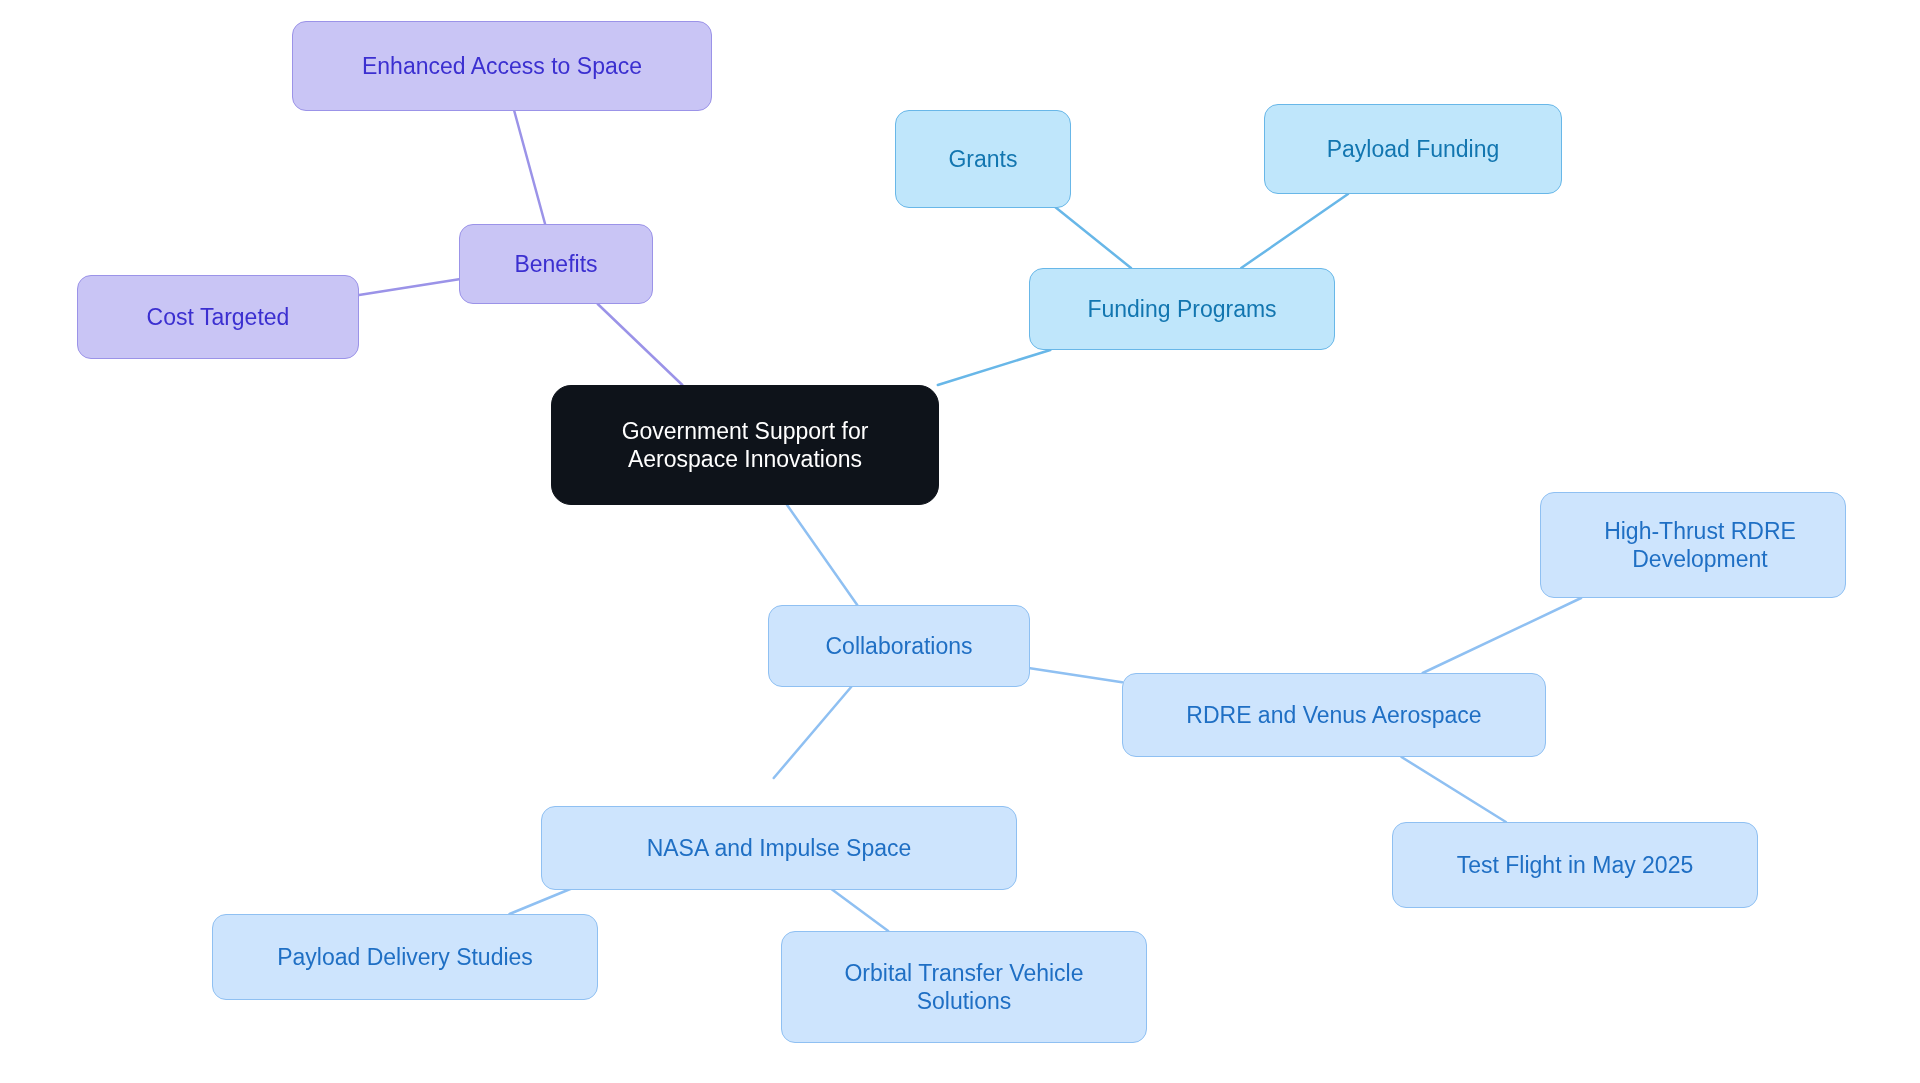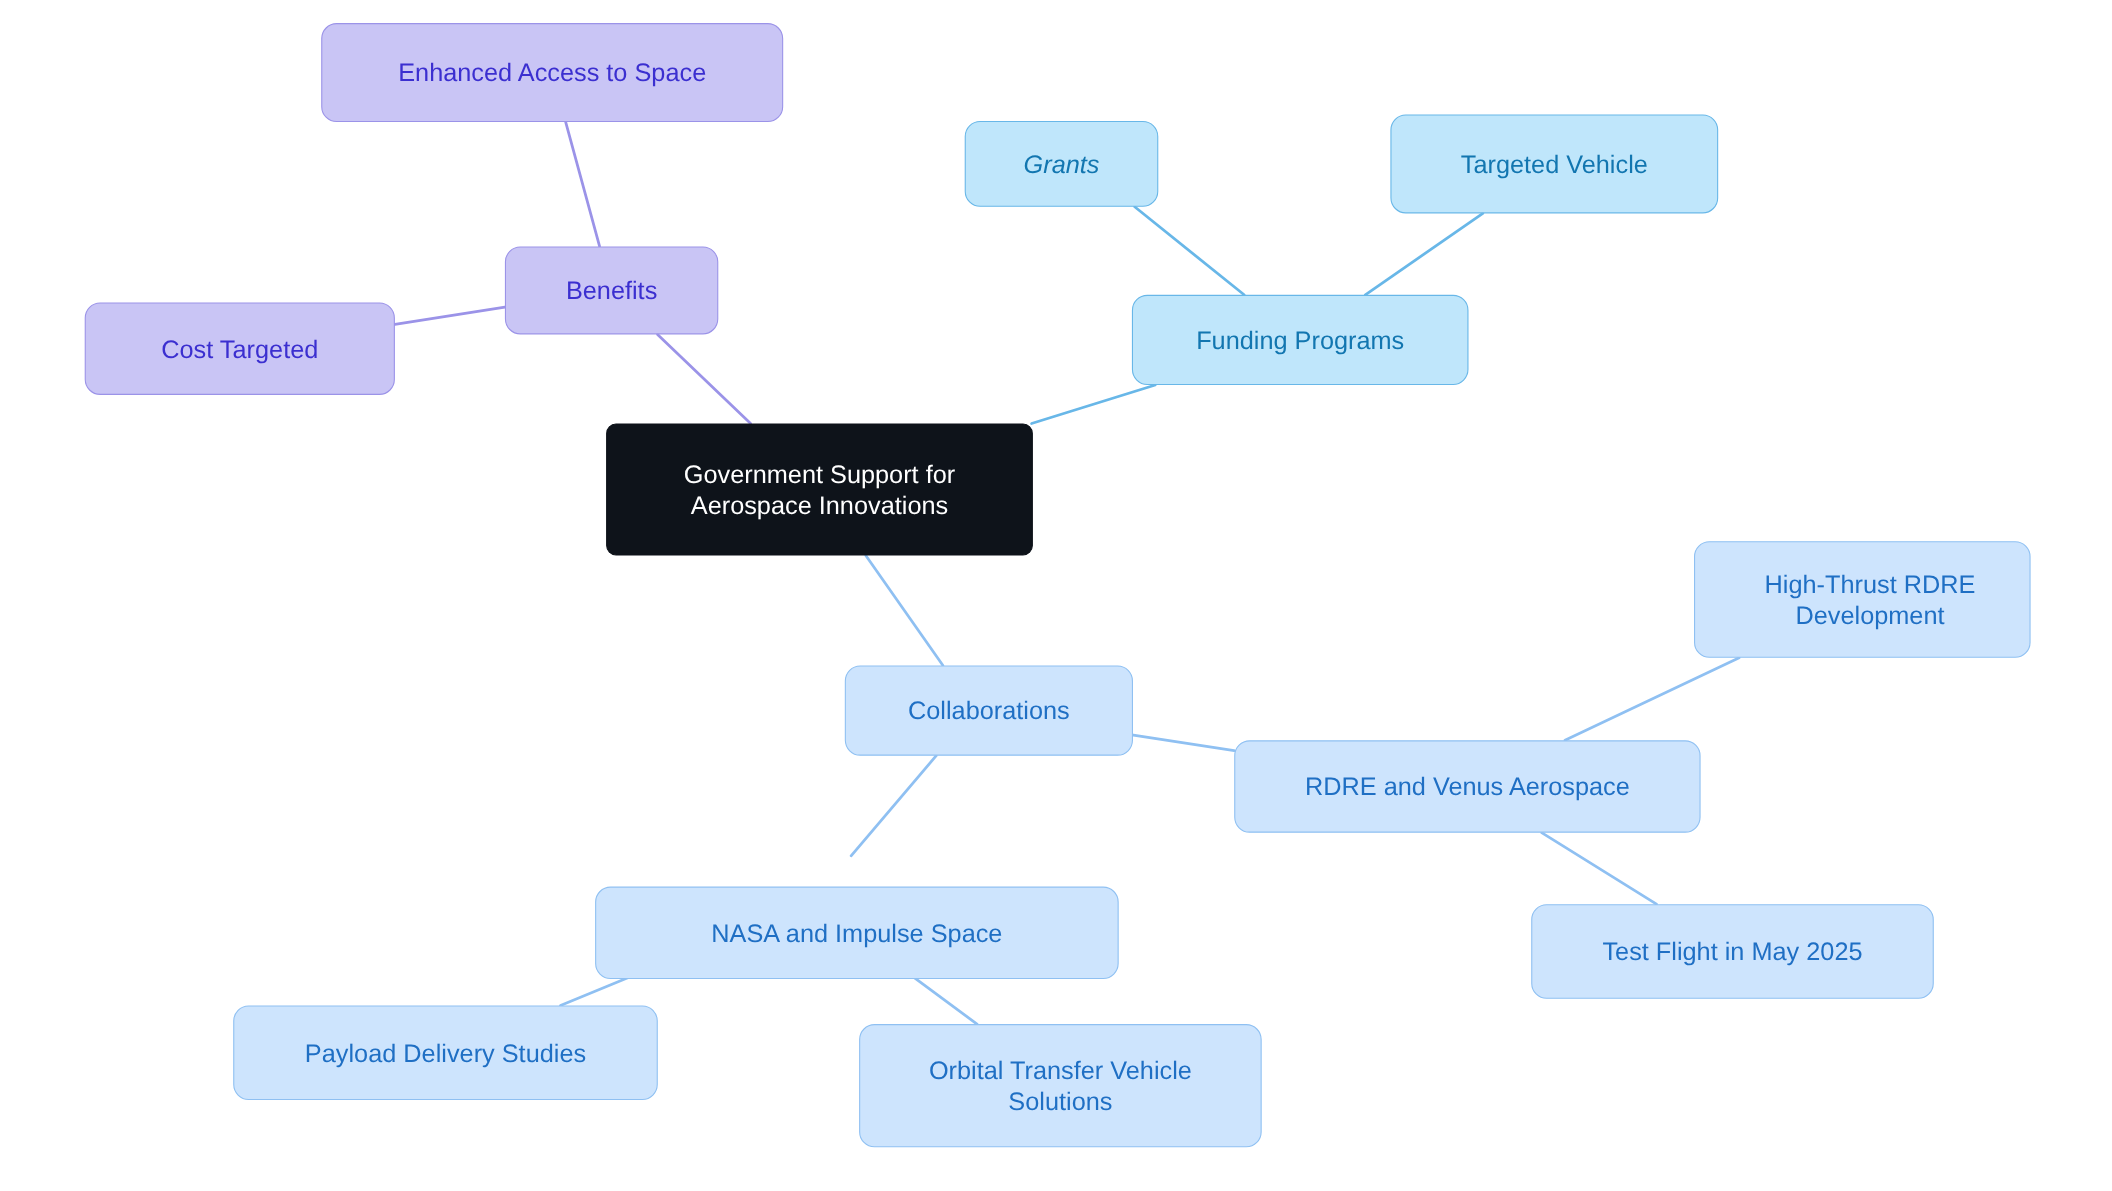--- a/index.html
+++ b/index.html
@@ -38,21 +38,21 @@
     border-width: 1px;
     line-height: 1.22;
     padding: 6px 14px;
     white-space: pre-line;
   }
   .node.root {
     background: #0e131a;
     border-color: #0e131a;
     color: #ffffff;
     font-size: 23px;
-    border-radius: 9px;
+    border-radius: 20px;
   }
   .node.purple {
     background: #c9c5f5;
     border-color: #9b93e8;
     color: #3b2fd0;
     font-size: 23px;
   }
   .node.cyan {
     background: #bfe6fb;
     border-color: #68b7e8;
@@ -85,22 +85,22 @@
       <line x1="635.9124087591241" y1="862" x2="509.51824817518246" y2="914" stroke="#8fc0f2" stroke-width="2.5" stroke-linecap="round"></line>
       <line x1="794.8383233532934" y1="862" x2="888.2155688622754" y2="931" stroke="#8fc0f2" stroke-width="2.5" stroke-linecap="round"></line>
     </svg>
   <div id="nodes-layer">
       <div class="node root" style="left: 551px; top: 385px; width: 388px; height: 120px;">Government Support for
 Aerospace Innovations</div>
       <div class="node purple" style="left: 459px; top: 224px; width: 194px; height: 80px;">Benefits</div>
       <div class="node purple" style="left: 292px; top: 21px; width: 420px; height: 90px;">Enhanced Access to Space</div>
       <div class="node purple" style="left: 77px; top: 275px; width: 282px; height: 84px;">Cost Targeted</div>
       <div class="node cyan" style="left: 1029px; top: 268px; width: 306px; height: 82px;">Funding Programs</div>
-      <div class="node cyan" style="left: 877px; top: 110px; width: 176px; height: 78px; font-style: italic;">Grants</div>
-      <div class="node cyan" style="left: 1264px; top: 104px; width: 298px; height: 90px;">Targeted Vehicle</div>
+      <div class="node cyan" style="left: 895px; top: 110px; width: 176px; height: 98px;">Grants</div>
+      <div class="node cyan" style="left: 1264px; top: 104px; width: 298px; height: 90px;">Payload Funding</div>
       <div class="node blue" style="left: 755px; top: 605px; width: 262px; height: 82px; margin-left: 13px;">Collaborations</div>
       <div class="node blue" style="left: 1122px; top: 673px; width: 424px; height: 84px;">RDRE and Venus Aerospace</div>
       <div class="node blue" style="left: 1540px; top: 492px; width: 306px; height: 106px; padding-left: 28px;">High-Thrust RDRE
 Development</div>
       <div class="node blue" style="left: 1392px; top: 822px; width: 366px; height: 86px;">Test Flight in May 2025</div>
       <div class="node blue" style="left: 541px; top: 806px; width: 476px; height: 84px;">NASA and Impulse Space</div>
       <div class="node blue" style="left: 212px; top: 914px; width: 386px; height: 86px;">Payload Delivery Studies</div>
       <div class="node blue" style="left: 781px; top: 931px; width: 366px; height: 112px;">Orbital Transfer Vehicle
 Solutions</div>
     </div>

